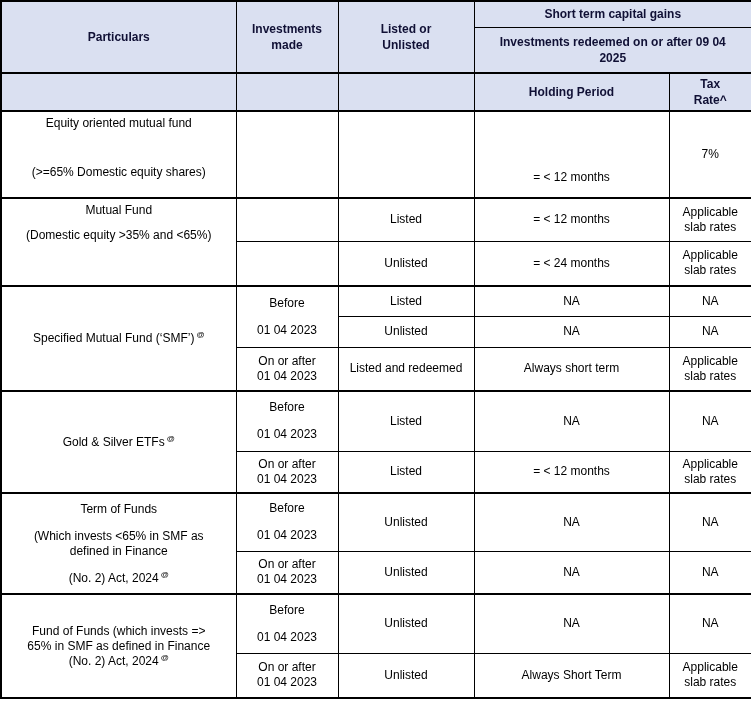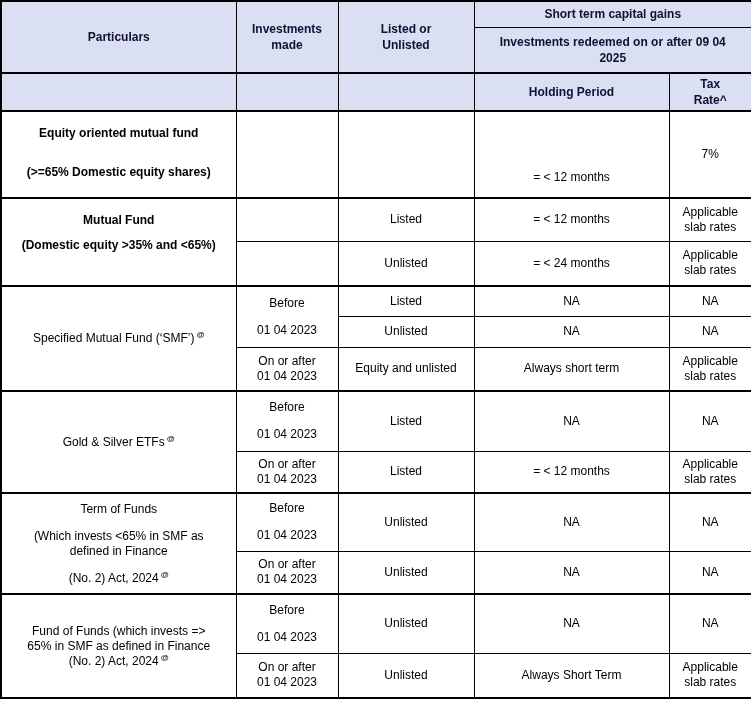--- a/index.html
+++ b/index.html
@@ -31,23 +31,23 @@
     overflow: hidden;
   }
   tr.sec-top > td { border-top: 2px solid var(--border); }
   td.hd {
     background: var(--header-bg);
     color: var(--header-ink);
     font-weight: bold;
     font-size: 12px;
     line-height: 16px;
   }
-  .v-top { vertical-align: top; padding-top: 14px; font-weight: bold; }
+  .v-top { vertical-align: top; padding-top: 4px; }
   .v-bottom { vertical-align: bottom; padding-bottom: 12px; }
-  .gap30 > div + div { margin-top: 24px; }
+  .gap30 > div + div { margin-top: 34px; }
   .gap26 > div + div { margin-top: 10px; }
   .gap12 > div + div { margin-top: 12px; }
   .lines { line-height: 15px; }
   .narrow { max-width: 205px; margin-left: auto; margin-right: auto; }
   .sub-max { max-width: 252px; margin-left: auto; margin-right: auto; }
   sup { font-size: 8px; line-height: 0; margin-left: 2px; }
 </style>
 </head>
 <body>
 
@@ -131,21 +131,21 @@
   <tr style="height:31px">
     <td>Unlisted</td>
     <td>NA</td>
     <td>NA</td>
   </tr>
   <tr style="height:44px">
     <td class="lines">
       <div>On or after</div>
       <div>01 04 2023</div>
     </td>
-    <td>Equity and unlisted</td>
+    <td>Listed and redeemed</td>
     <td>Always short term</td>
     <td>Applicable slab rates</td>
   </tr>
 
   <tr class="sec-top" style="height:60px">
     <td rowspan="2">
       <div>
         <span>Gold &amp; Silver ETFs</span><sup>@</sup>
       </div>
     </td>

